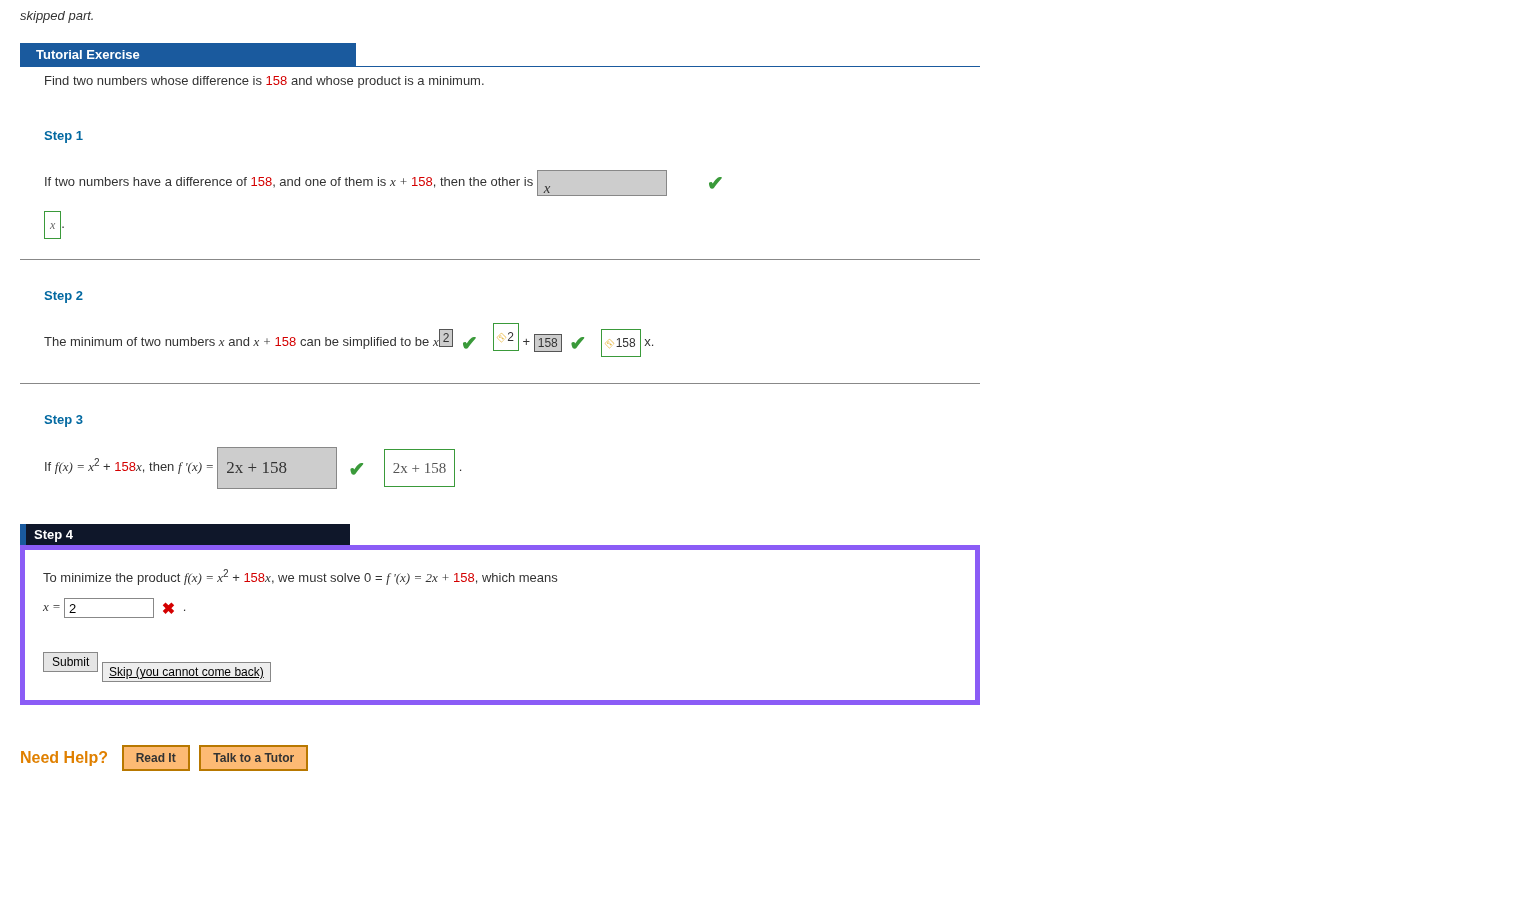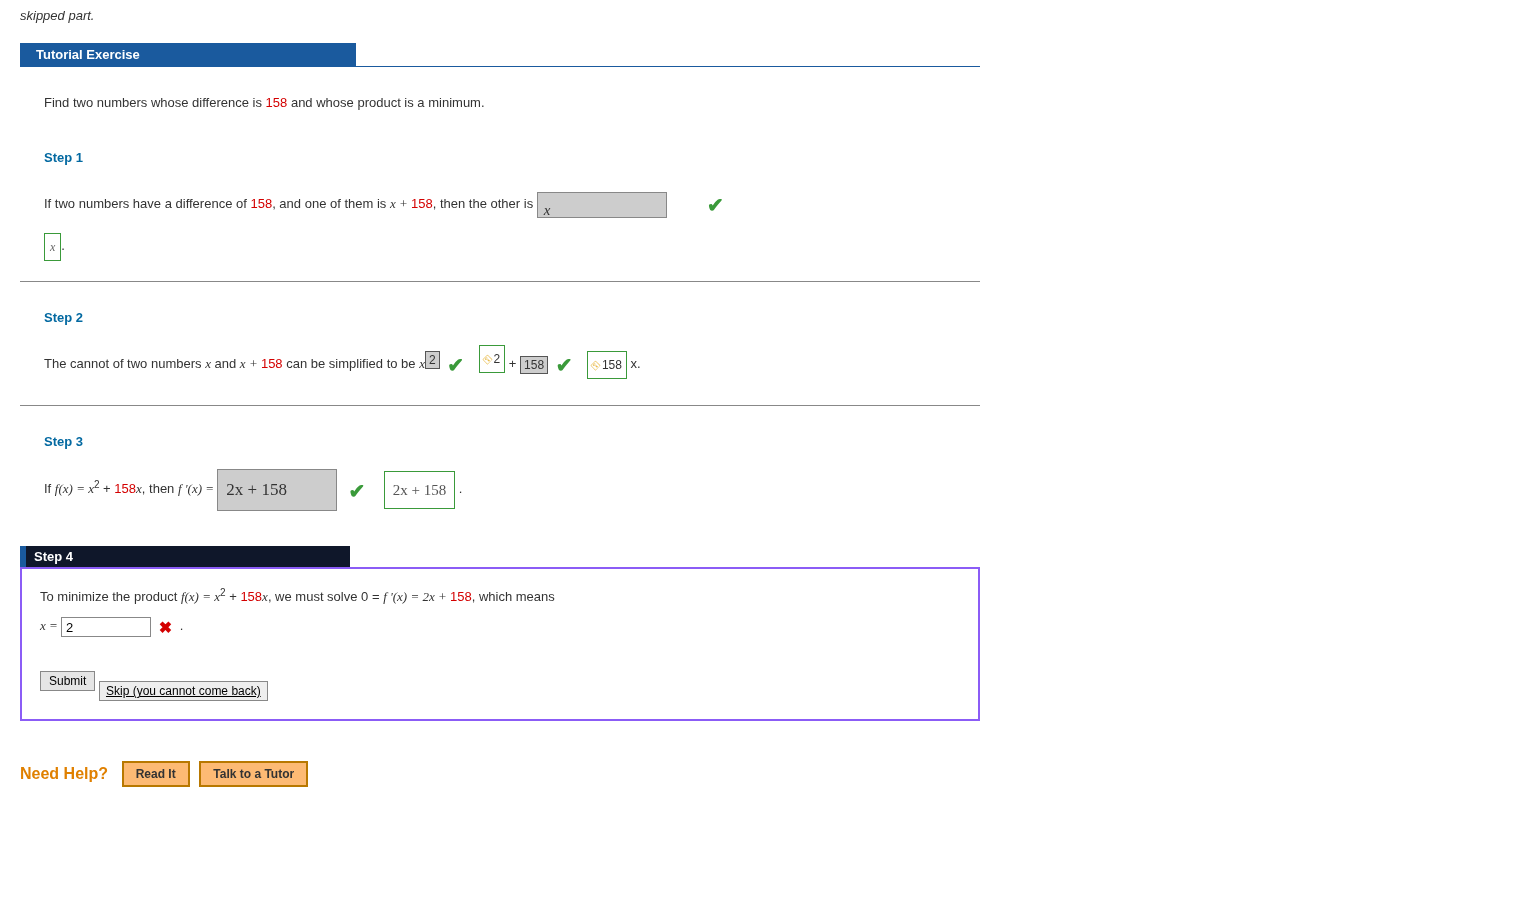--- a/index.html
+++ b/index.html
@@ -15,21 +15,21 @@
     font-style: italic;
     margin: 8px 0 20px 0;
   }
   .container {
     max-width: 960px;
   }
   .header-bar {
     display: flex;
     align-items: stretch;
     border-bottom: 1px solid #1a5a9e;
-    margin-bottom: 28px;
+    margin-bottom: 6px;
   }
   .header-left {
     border-left: 6px solid #1a5a9e;
   }
   .header-title {
     background: #1a5a9e;
     color: #fff;
     font-weight: bold;
     padding: 4px 10px;
     font-size: 13px;
@@ -131,21 +131,21 @@
   .step3-conf {
     display: inline-block;
     border: 1px solid #3a9a3a;
     padding: 3px 8px;
     font-family: Georgia, serif;
     font-size: 15px;
     vertical-align: middle;
     color: #555;
   }
   .step4-box {
-    border: 2px solid #8b5cf6;
+    border: 5px solid #8b5cf6;
     padding: 18px 18px 18px 18px;
     margin-bottom: 40px;
   }
   .step4-header {
     background: #0f172a;
     color: #fff;
     font-weight: bold;
     padding: 3px 8px;
     display: inline-block;
     min-width: 330px;
@@ -226,21 +226,21 @@
     </div>
     <div>
       <span class="small-ans-box">x</span><span>.</span>
     </div>
   </div>
   <hr class="hr">
 
   
   <div class="step-label">Step 2</div>
   <div class="step-body">
-    <span>The cannot of two numbers </span><span class="ital">x</span><span> and </span><span class="ital">x + </span><span class="red">158</span><span> can be simplified to be  </span>
+    <span>The minimum of two numbers </span><span class="ital">x</span><span> and </span><span class="ital">x + </span><span class="red">158</span><span> can be simplified to be  </span>
     <span class="ital">x</span><span class="sup-box"><span class="answer-box-sm">2</span></span>
     <span class="check-mark">✔</span>
     &nbsp;
     <span class="key-box sup-box"><span class="key-icon">⚿</span><span>2</span></span>
     <span> + </span>
     <span class="answer-box-sm">158</span>
     <span class="check-mark">✔</span>
     &nbsp;
     <span class="key-box"><span class="key-icon">⚿</span><span>158</span></span>
     <span> x.</span>

